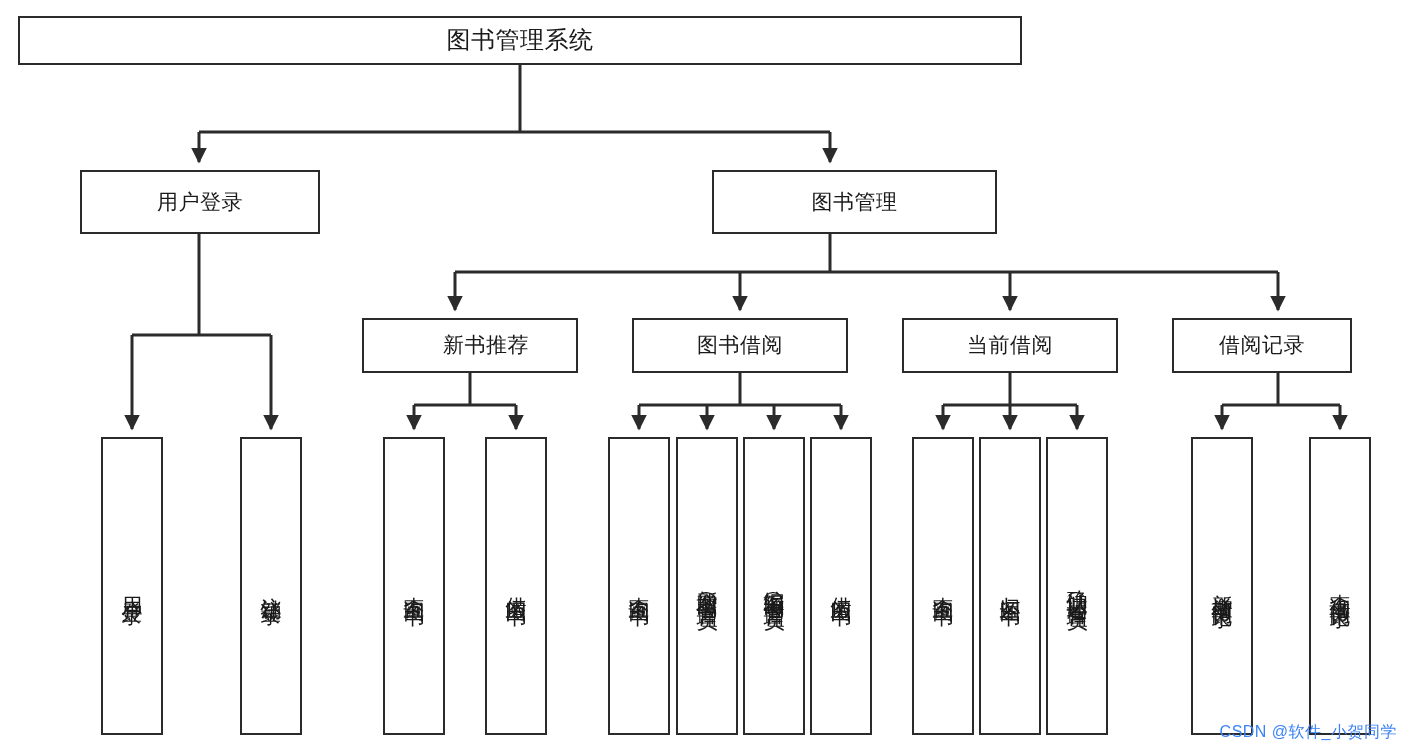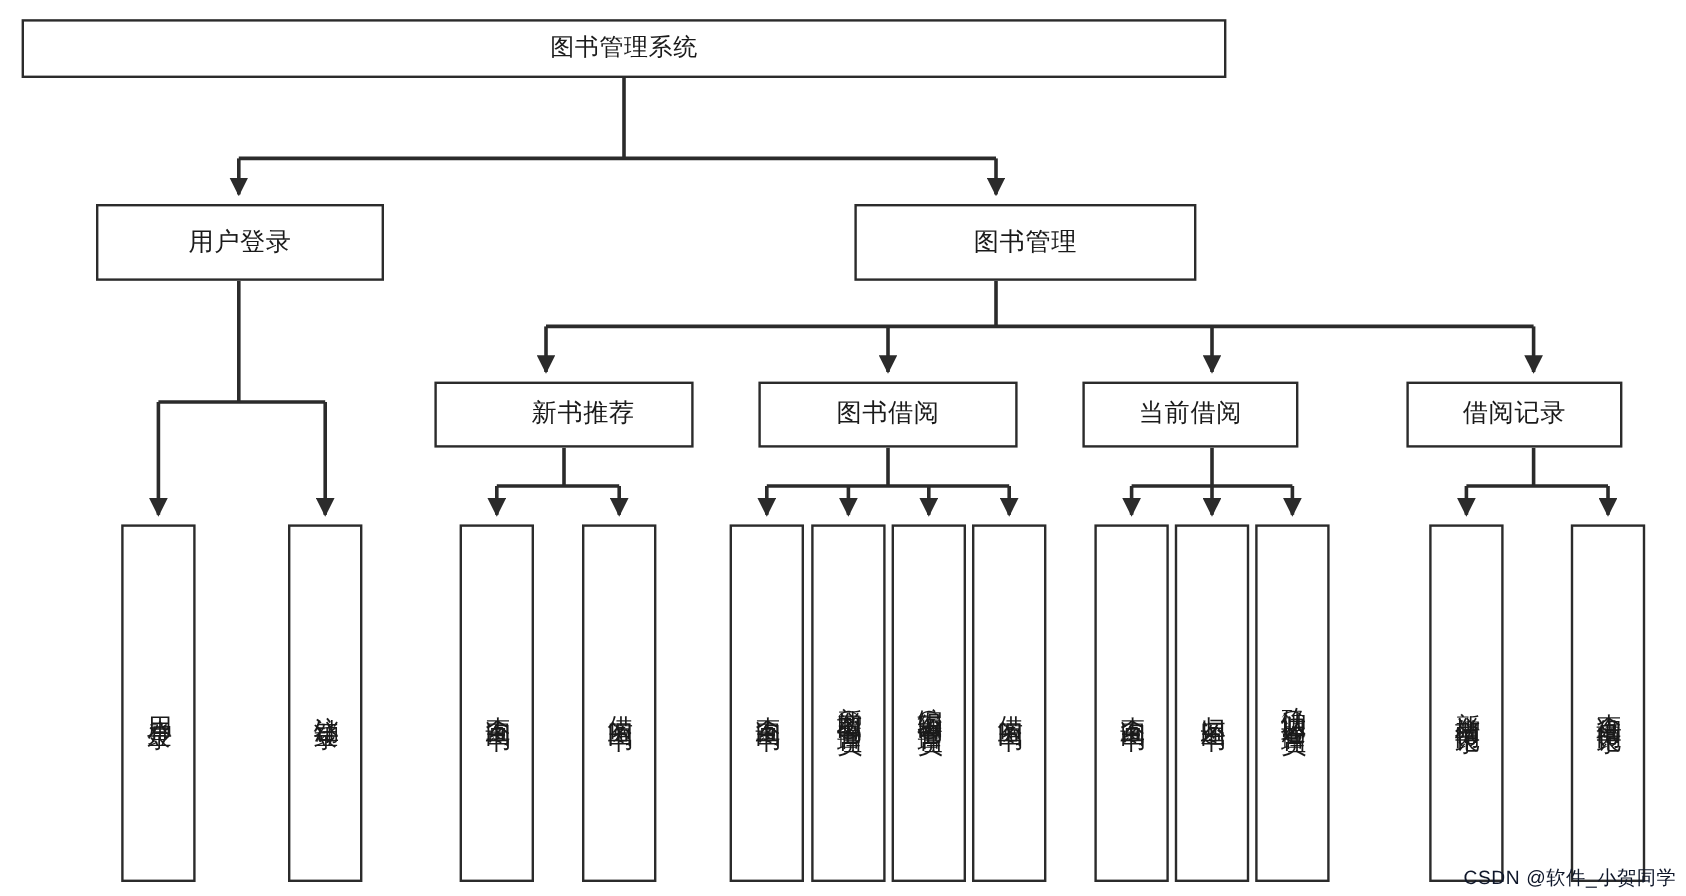--- a/index.html
+++ b/index.html
@@ -34,41 +34,41 @@
   .node .label{
     text-align:center;
     line-height:1.18;
     letter-spacing:0.5px;
     white-space:pre-wrap;
   }
   
   .node.horiz .label{
     font-size:21px;
   }
-  .node.root .label{ font-size:20px; }
+  .node.root .label{ font-size:24px; }
   
   .node.vert{
     align-items:center;
     justify-content:center;
     padding:6px 2px;
   }
   .node.vert .label{
     writing-mode:vertical-rl;
     text-orientation:upright;
     font-size:21px;
     line-height:1.05;
     letter-spacing:3px;
     max-height:280px;
   }
   .watermark{
     position:absolute;
     right:8px;
     bottom:4px;
     font-size:16px;
-    color:#0f172a;
+    color:#3b82f6;
     letter-spacing:0.5px;
     z-index:5;
     white-space:nowrap;
     margin-top:48px;
   }
 </style>
 </head>
 <body>
 
 <div id="diagram-root">
@@ -135,21 +135,21 @@
   <div class="node horiz" style="left:712px;top:170px;width:285px;height:64px;">
     <span class="label">图书管理</span>
   </div>
 
   <div class="node horiz" style="left:362px;top:318px;width:216px;height:55px;padding-left:32px;">
     <span class="label">新书推荐</span>
   </div>
   <div class="node horiz" style="left:632px;top:318px;width:216px;height:55px;">
     <span class="label">图书借阅</span>
   </div>
-  <div class="node horiz" style="left:902px;top:318px;width:180px;height:55px;">
+  <div class="node horiz" style="left:902px;top:318px;width:216px;height:55px;">
     <span class="label">当前借阅</span>
   </div>
   <div class="node horiz" style="left:1172px;top:318px;width:180px;height:55px;">
     <span class="label">借阅记录</span>
   </div>
 
   <div class="node vert" style="left:101px;top:437px;width:62px;height:298px;">
     <span class="label">用户登录</span>
   </div>
   <div class="node vert" style="left:240px;top:437px;width:62px;height:298px;">

